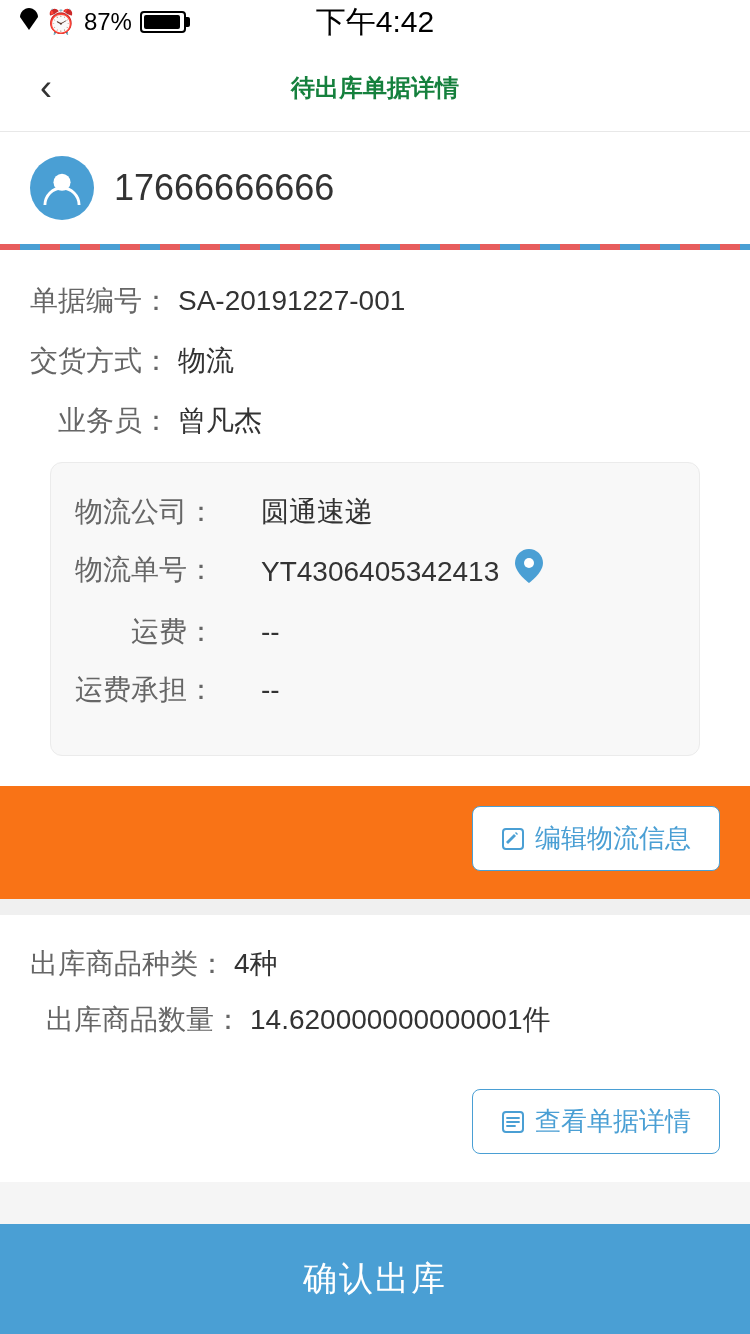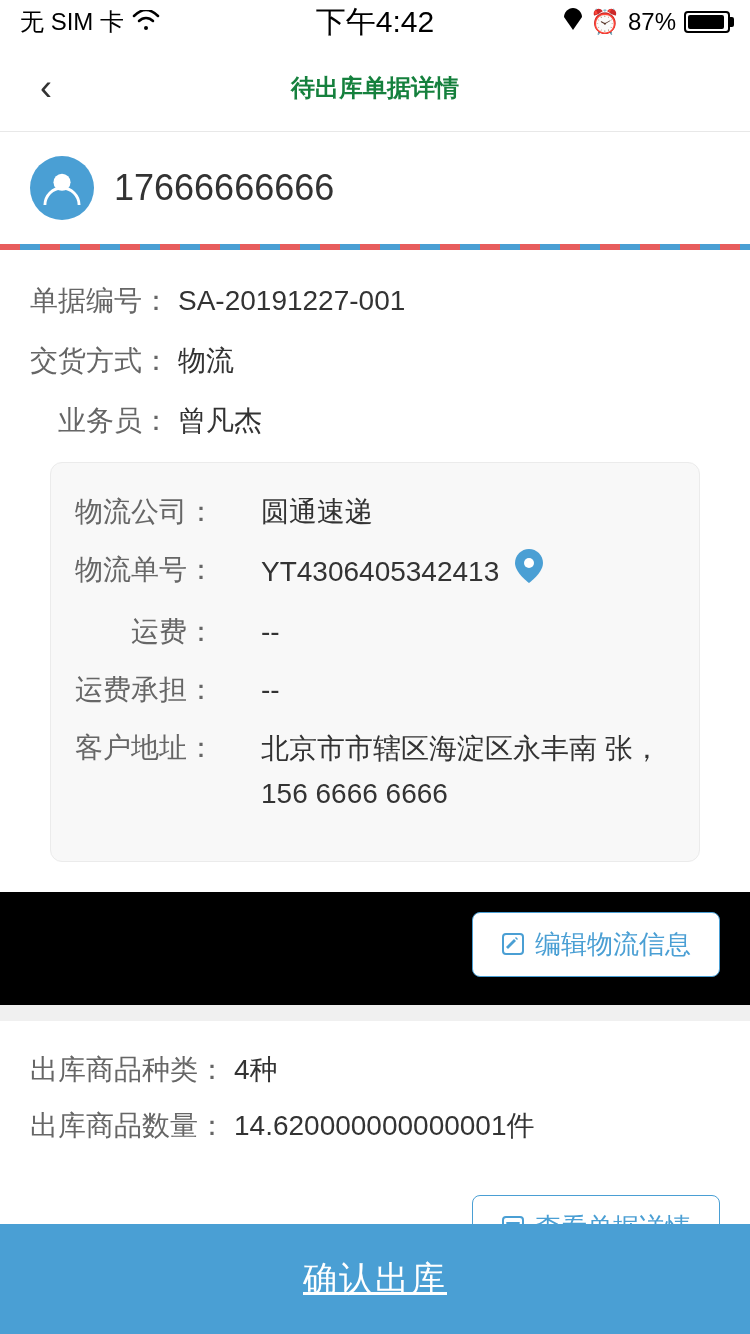--- a/index.html
+++ b/index.html
@@ -208,21 +208,21 @@
       padding-left: 8px;
       line-height: 1.6;
     }
 
     
     .edit-logistics-btn {
       display: flex;
       align-items: center;
       justify-content: flex-end;
       padding: 20px 30px 28px 30px;
-      background: #000000;
+      background: #f97316;
     }
     .btn-outline {
       border: 1.5px solid #4a9fd4;
       color: #4a9fd4;
       padding: 14px 28px;
       border-radius: 8px;
       font-size: 26px;
       background: #fff;
       display: flex;
       align-items: center;
@@ -242,20 +242,21 @@
       padding: 30px 30px;
     }
     .goods-row {
       display: flex;
       align-items: center;
       margin-bottom: 18px;
       font-size: 28px;
     }
     .goods-row:last-child {
       margin-bottom: 0;
+      margin-left: 16px;
     }
     .goods-label {
       color: #666;
       min-width: 170px;
       text-align: right;
     }
     .goods-value {
       color: #333;
       padding-left: 8px;
     }
@@ -280,37 +281,26 @@
       display: flex;
       align-items: center;
       justify-content: center;
       cursor: pointer;
     }
     .confirm-btn-text {
       font-size: 34px;
       color: #fff;
       font-weight: 500;
       letter-spacing: 2px;
-      text-decoration: underline;
     }
   </style>
 </head>
 <body>
 
 <div class="status-bar">
-  <div class="status-bar-left">
-    <span>无 SIM 卡</span>
-    <span>
-      <svg width="28" height="20" viewBox="0 0 28 20" fill="none">
-        <path d="M14 16a2 2 0 1 1 0 4 2 2 0 0 1 0-4z" fill="#000"></path>
-        <path d="M7 11c1.9-1.9 4.5-3 7-3s5.1 1.1 7 3" stroke="#000" stroke-width="2.5" fill="none" stroke-linecap="round"></path>
-        <path d="M2 6C5.7 2.3 9.6 0 14 0s8.3 2.3 12 6" stroke="#000" stroke-width="2.5" fill="none" stroke-linecap="round"></path>
-      </svg>
-    </span>
-  </div>
   <div class="status-bar-center">下午4:42</div>
   <div class="status-bar-right">
     <span>
       <svg width="18" height="22" viewBox="0 0 18 22" fill="none">
         <path d="M9 0C4 0 0 4.5 0 9l9 13 9-13C18 4.5 14 0 9 0z" fill="#000"></path>
       </svg>
     </span>
     <span>⏰</span>
     <span>87%</span>
     <span class="battery-icon">
@@ -370,24 +360,20 @@
         </span>
       </div>
       <div class="info-row">
         <span class="info-label">运费：</span>
         <span class="info-value">--</span>
       </div>
       <div class="info-row">
         <span class="info-label">运费承担：</span>
         <span class="info-value">--</span>
       </div>
-      <div class="info-row">
-        <span class="info-label">客户地址：</span>
-        <span class="address-value">北京市市辖区海淀区永丰南  张，156 6666 6666</span>
-      </div>
     </div>
   </div>
 
   <div class="edit-logistics-btn">
     <button class="btn-outline">
       <svg width="24" height="24" viewBox="0 0 24 24" fill="none">
         <rect x="2" y="2" width="20" height="20" rx="3" stroke="#4a9fd4" stroke-width="2" fill="none"></rect>
         <path d="M7 17l2-2 6-6-2-2-6 6-2 2 2 2z" fill="#4a9fd4"></path>
         <path d="M15 5l2 2-1 1-2-2 1-1z" fill="#4a9fd4"></path>
       </svg>

